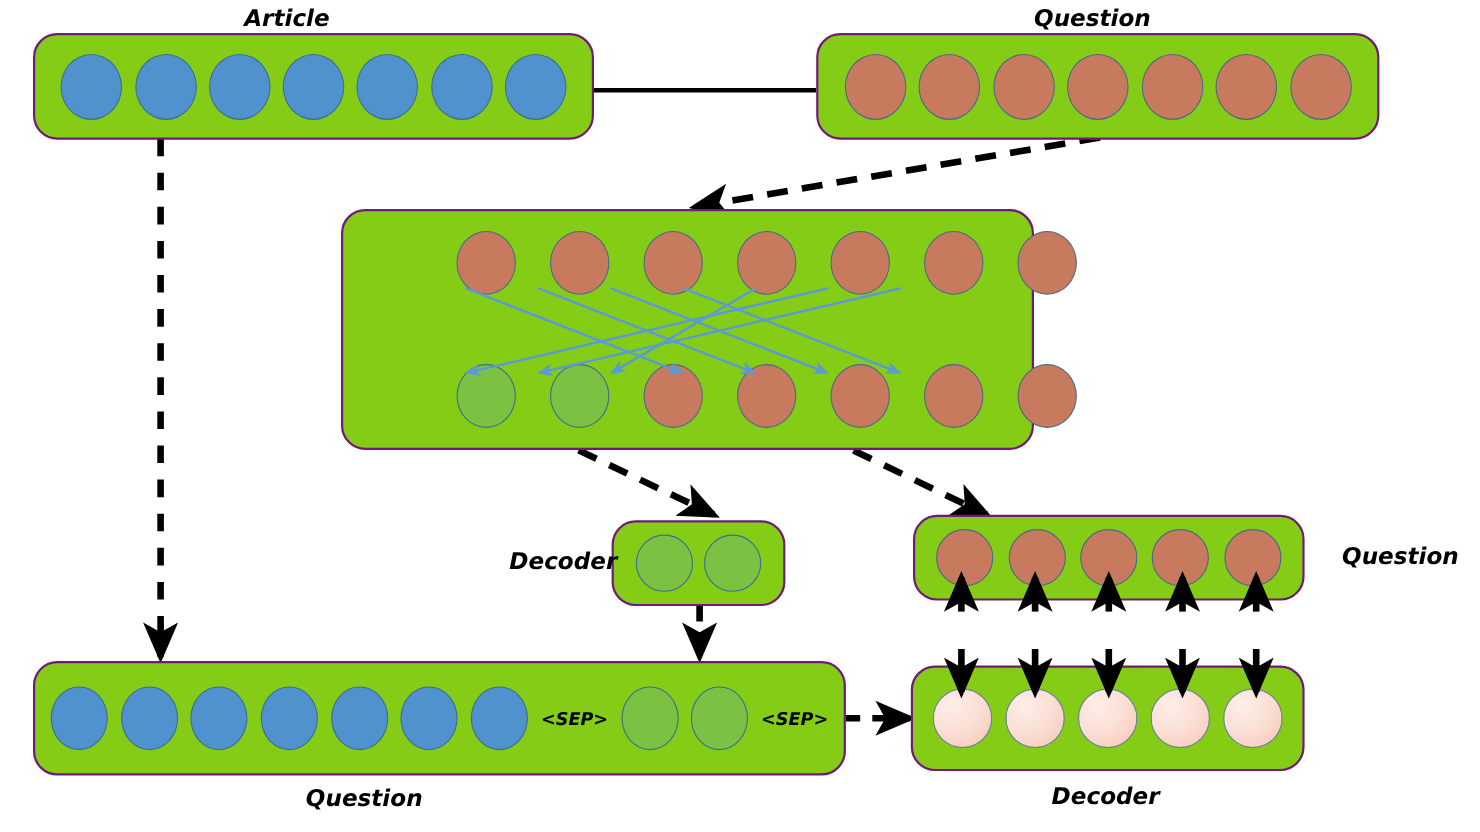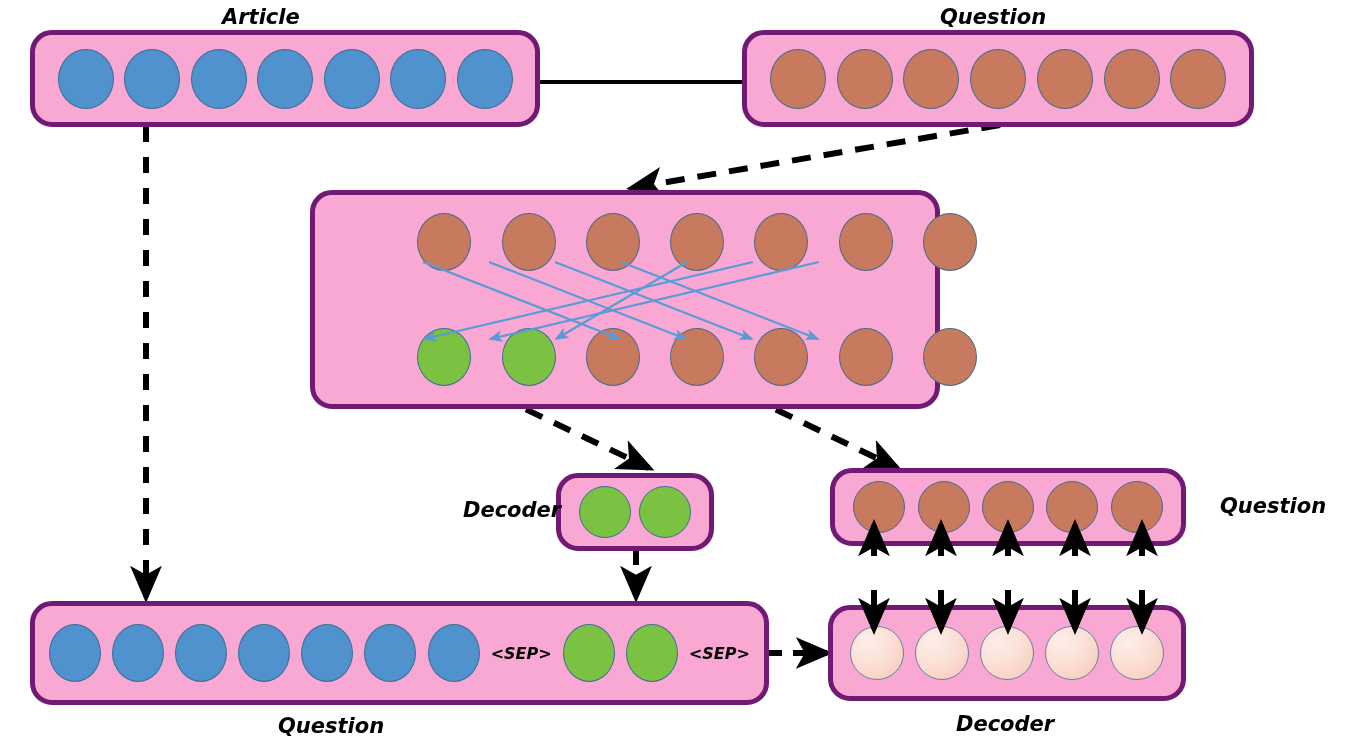--- a/index.html
+++ b/index.html
@@ -14,23 +14,23 @@
     position: relative;
     width: 1345px;
     height: 756px;
     background: #ffffff;
     overflow: hidden;
   }
   
   .box {
     position: absolute;
     box-sizing: border-box;
-    border: 5px solid #701a75;
+    border: 2px solid #701a75;
     border-radius: 22px;
-    background: #f9a8d4;
+    background: #84cc16;
     display: flex;
     align-items: center;
     z-index: 3;
   }
   .box-inner {
     display: flex;
     align-items: center;
     width: 100%;
     justify-content: space-evenly;
   }

